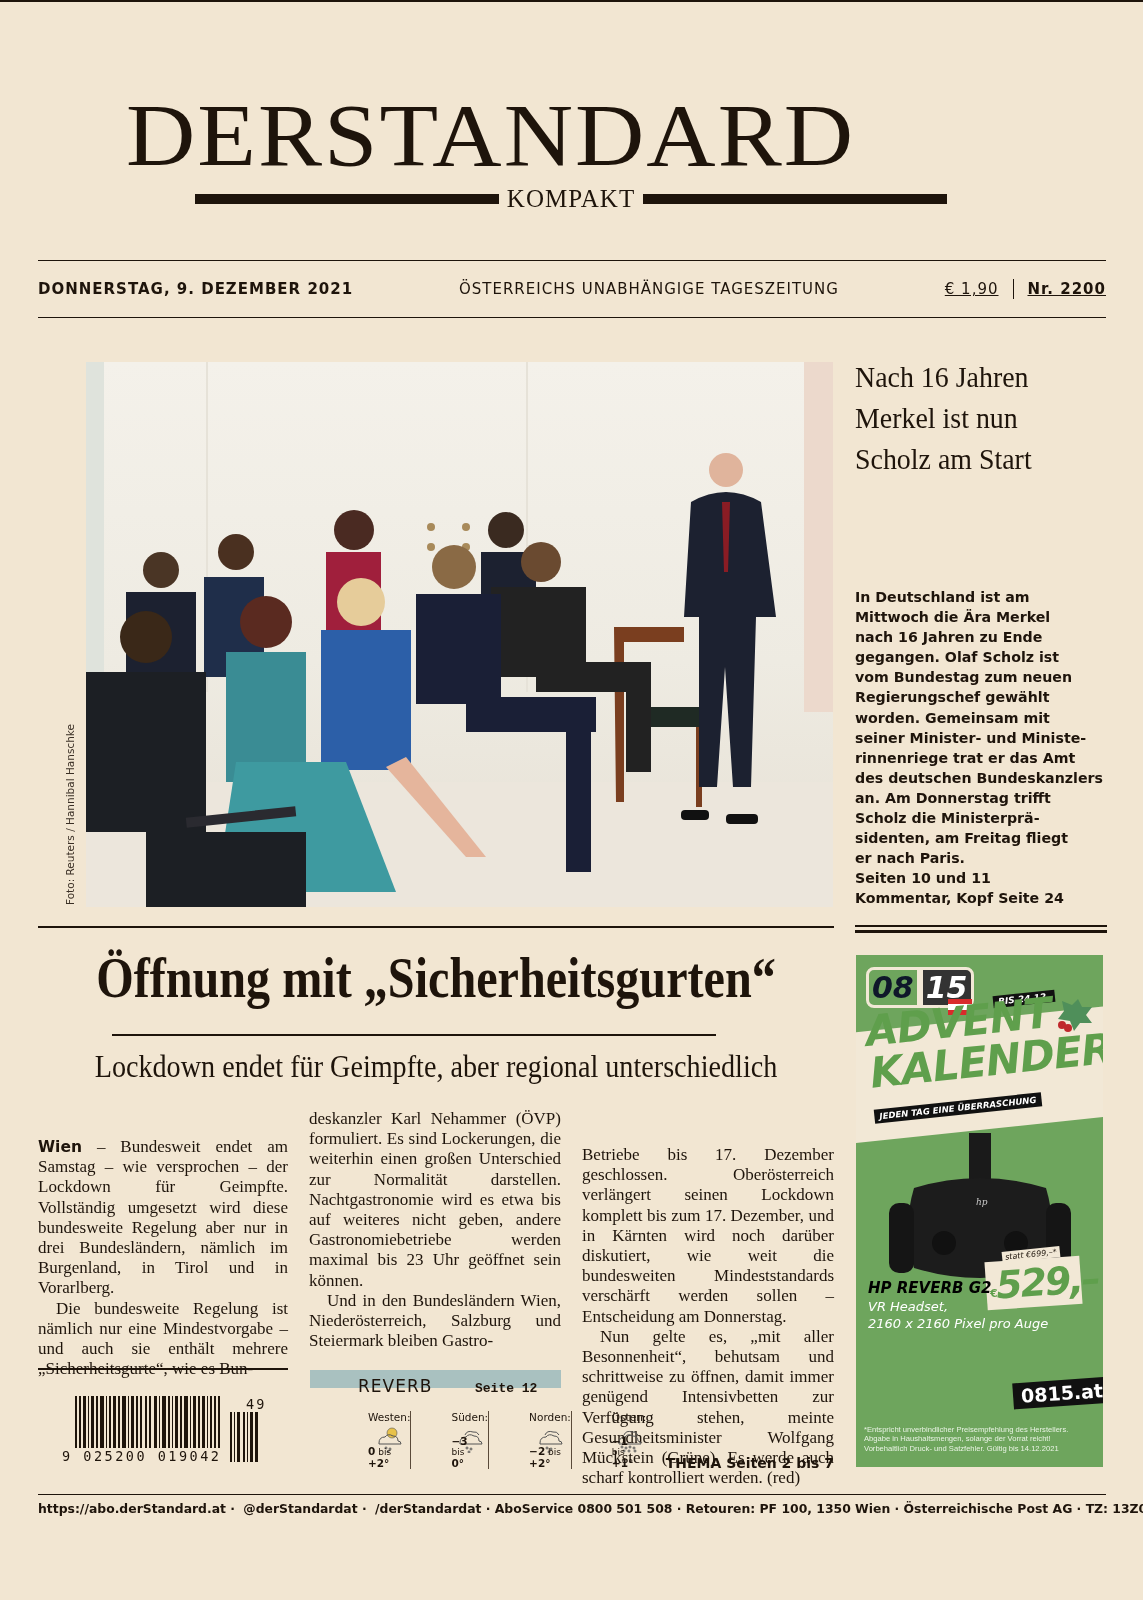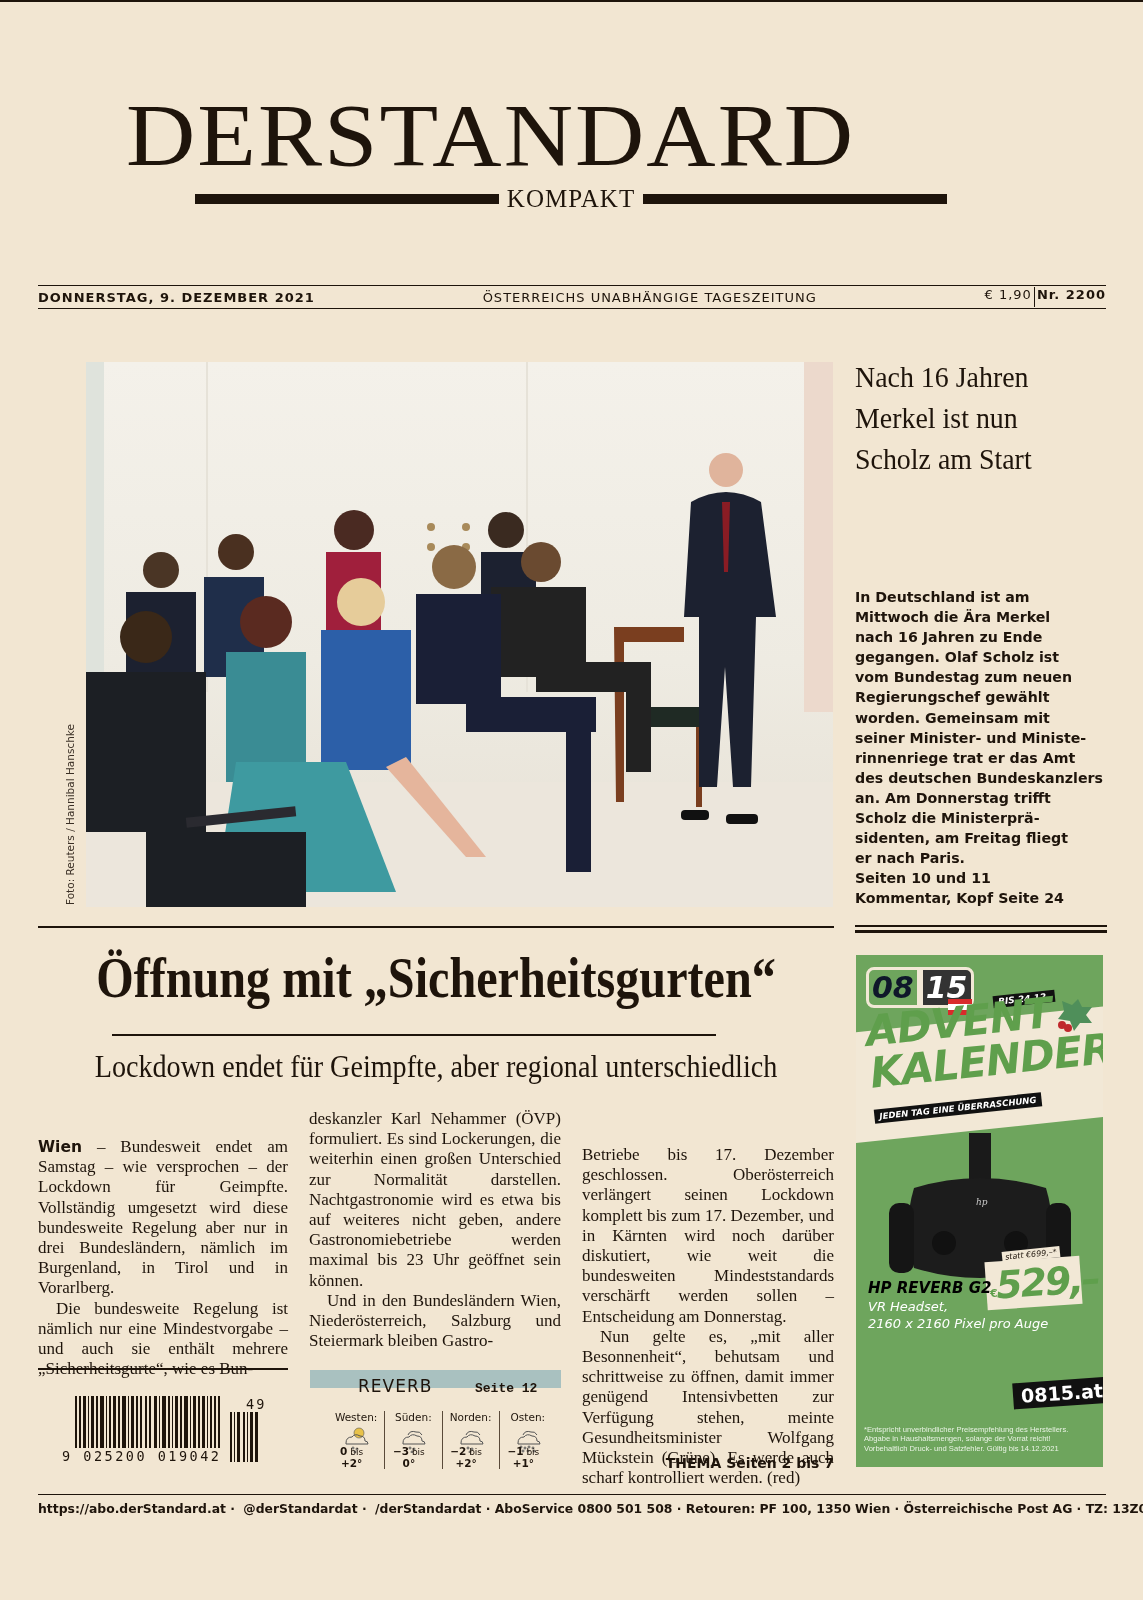--- a/index.html
+++ b/index.html
@@ -19,24 +19,24 @@
   #logo {
     font-family: "Liberation Serif", serif;
     font-size: 96px; letter-spacing: 2px; line-height: 1;
     color: #1e140b; transform: scaleY(0.92); white-space: nowrap;
   }
   #kompakt-row { left: 195px; top: 183px; width: 752px; height: 28px; display: flex; align-items: center; }
   .kbar { flex: 1; height: 10px; background: #1e140b; }
   #kompakt { font-family: "Liberation Serif", serif; font-size: 25px; padding: 0 8px; letter-spacing: 1px; }
 
   
-  #strip { left: 38px; top: 258px; width: 1068px; height: 24px; border-top: 1.5px solid #1e140b; border-bottom: 1.5px solid #1e140b;
-    display: flex; align-items: center; justify-content: space-between; font-family: "DejaVu Sans", sans-serif; font-size: 13px; letter-spacing: 1px; margin-top: 25px; }
+  #strip { left: 38px; top: 258px; width: 1068px; height: 58px; border-top: 1.5px solid #1e140b; border-bottom: 1.5px solid #1e140b;
+    display: flex; align-items: center; justify-content: space-between; font-family: "DejaVu Sans", sans-serif; font-size: 15px; letter-spacing: 1px; }
   #strip .date { font-weight: bold; }
-  #strip .price { display: flex; align-items: flex-start; gap: 2px; }
+  #strip .price { display: flex; align-items: center; gap: 14px; text-decoration: underline; }
   #strip .sep { width: 1px; height: 20px; background: #1e140b; }
   #strip .nr { font-weight: bold; }
 
   
   #photo { left: 86px; top: 360px; width: 747px; height: 545px; overflow: hidden;
     background: linear-gradient(180deg, #f4f1ea 0%, #eeebe2 55%, #e6e0d4 100%); }
   #photo-credit { left: 64px; top: 903px; transform: rotate(-90deg); transform-origin: 0 0; font-family: "DejaVu Sans", sans-serif; font-size: 10.5px; color: #3a2f25; white-space: nowrap; }
 
   
   #side-head { left: 855px; top: 354px; width: 240px; font-family: "Liberation Serif", serif; font-size: 30px; line-height: 41px; transform: scaleX(0.93); transform-origin: left; }
@@ -62,21 +62,21 @@
   
   #barcode { left: 70px; top: 1392px; width: 200px; height: 70px; }
   #barcode-num { left: 60px; top: 1446px; font-family: "DejaVu Sans Mono", monospace; font-size: 13.5px; letter-spacing: 2.5px; background: #f2e6d2; padding: 0 2px; }
   #addon-num { left: 246px; top: 1394px; font-family: "DejaVu Sans Mono", monospace; font-size: 13.5px; letter-spacing: 2px; }
 
   
   #wetter-bar { left: 310px; top: 1368px; width: 251px; height: 18px; background: #a9c1c0; }
   #wetter-title { left: 358px; top: 1374px; font-family: "DejaVu Sans", sans-serif; font-size: 17px; letter-spacing: 1px; }
   #wetter-page { left: 475px; top: 1379px; font-family: Liberation Mono, monospace; font-size: 13px; font-weight: bold; }
   #wetter-grid { left: 328px; top: 1409px; width: 228px; display: flex; }
-  .wcell { flex: 1; text-align: center; font-family: "DejaVu Sans", sans-serif; font-size: 10.5px; border-right: 1px solid #5a4a3a; height: 58px; position: relative; }
+  .wcell { flex: 1; font-family: "DejaVu Sans", sans-serif; font-size: 10.5px; border-right: 1px solid #5a4a3a; height: 58px; position: relative; margin-left: 40px; }
   .wcell:last-child { border-right: none; }
   .wcell .wicon { display: block; margin: 2px auto 0; width: 34px; height: 28px; }
   .wcell .temp { position: absolute; bottom: 0; left: 0; right: 9px; font-size: 9px; }
   .wcell .temp b { font-size: 10.5px; }
 
   
   #ad { left: 856px; top: 953px; width: 247px; height: 512px; background: #6ea55d; overflow: hidden; }
   #ad-band { position: absolute; left: -20px; top: 64px; width: 300px; height: 110px; background: #f2e8d6; transform: rotate(-6deg); }
   #ad-logo { position: absolute; left: 10px; top: 12px; display: flex; font-family: "DejaVu Sans", sans-serif; font-weight: bold; font-style: italic; font-size: 30px; }
   #ad-logo .a { background: #6ea55d; color: #0f172a; border: 3px solid #f2e8d6; border-radius: 8px 0 0 8px; padding: 0 3px; }

